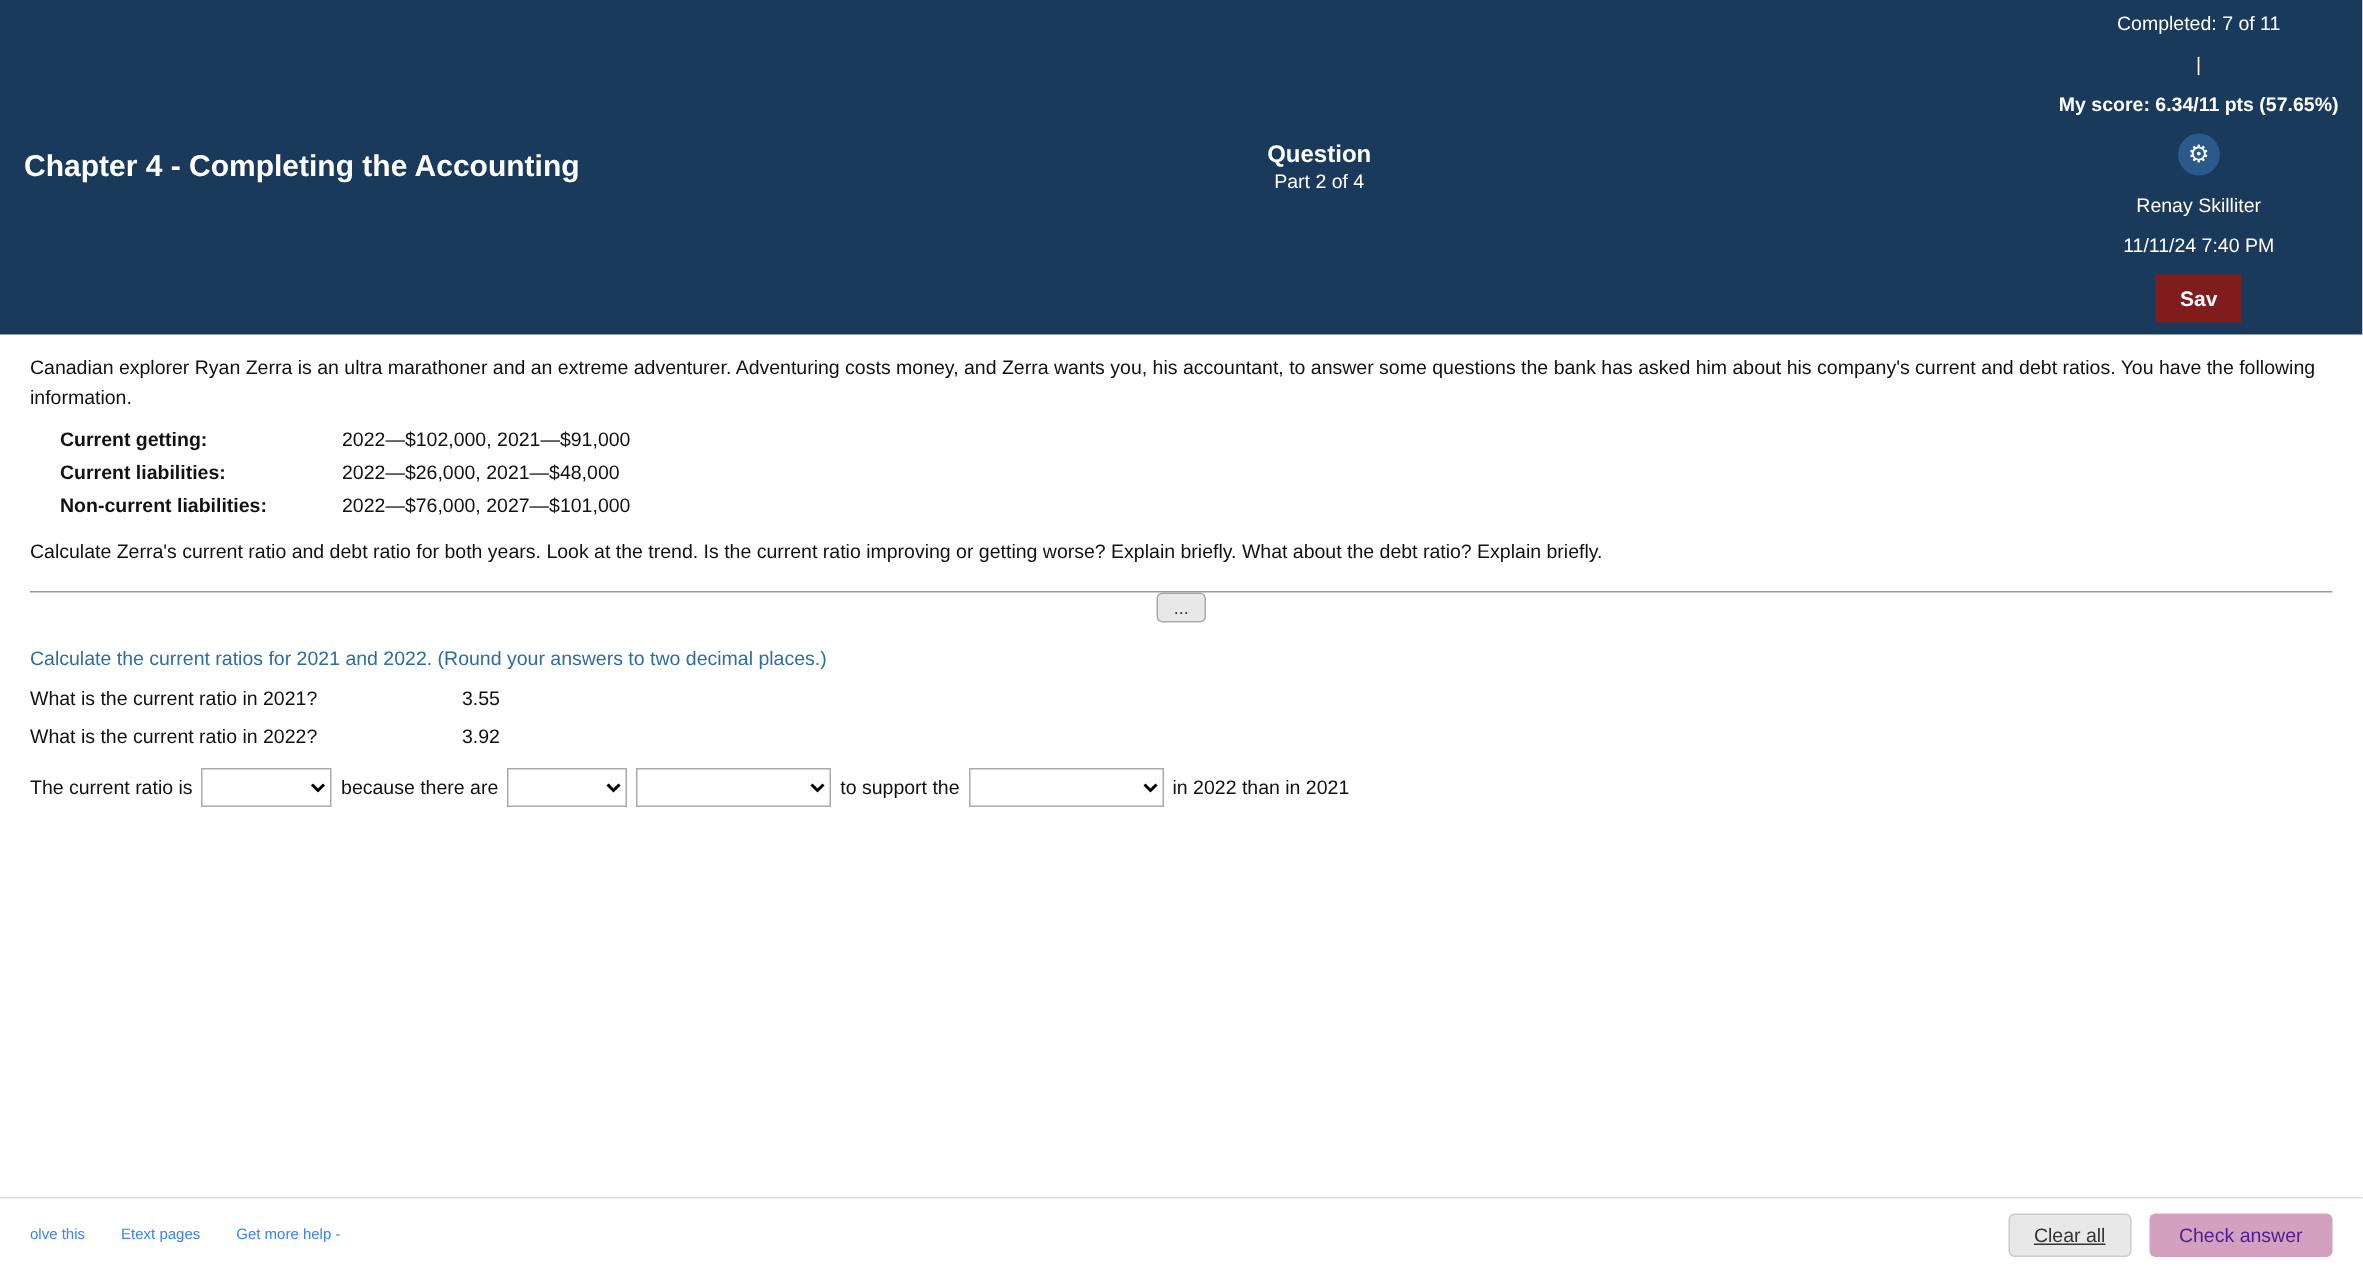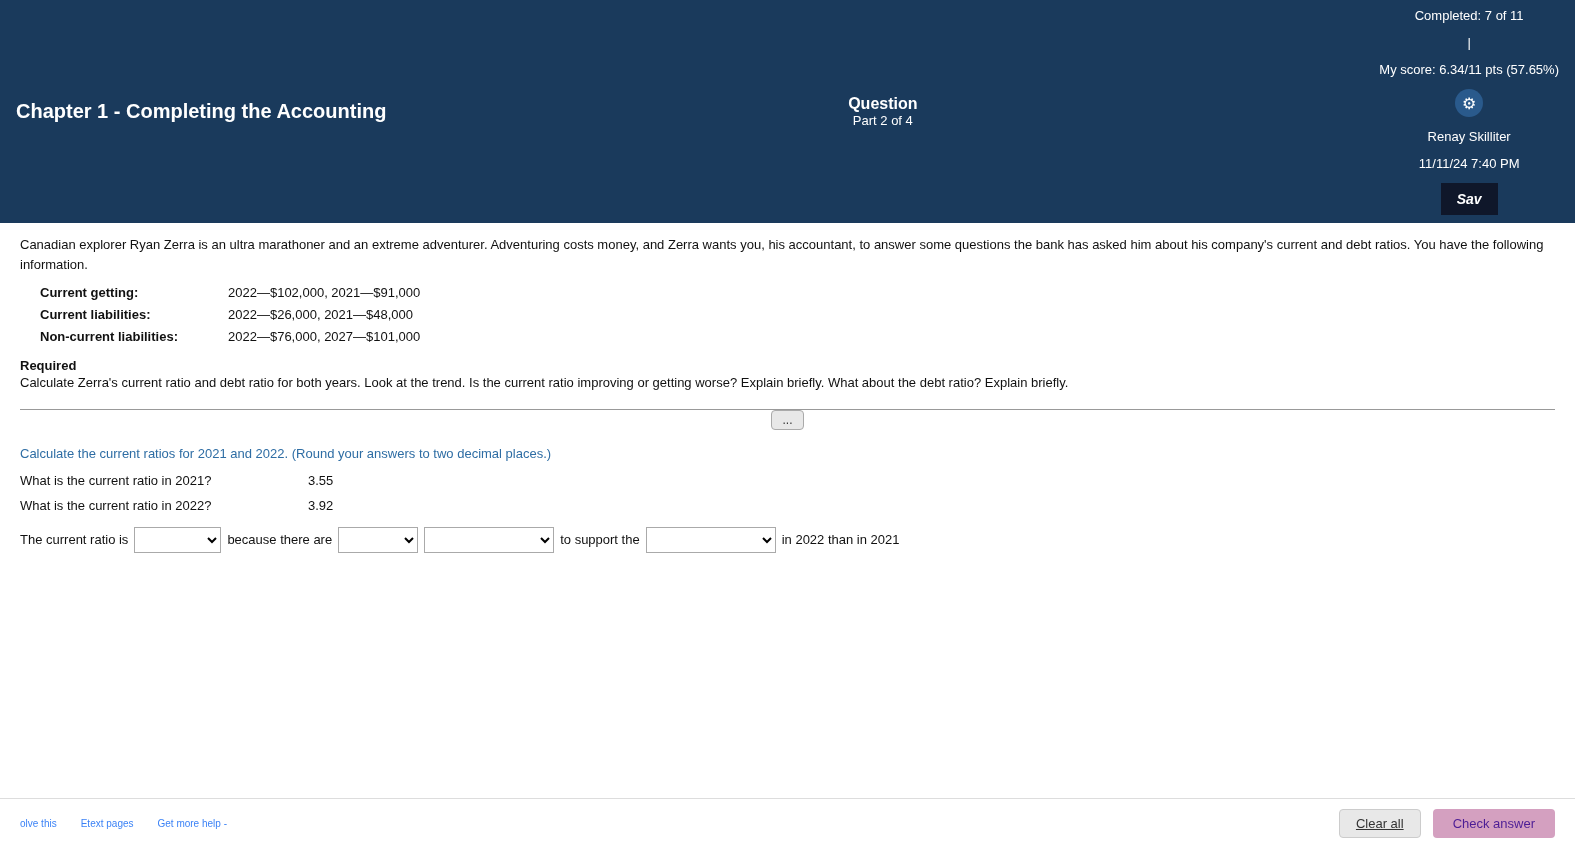--- a/index.html
+++ b/index.html
@@ -38,33 +38,32 @@
       font-size: 13px;
     }
     .header-right {
       display: flex;
       align-items: center;
       gap: 12px;
       font-size: 13px;
       flex-direction: column;
     }
     .score-bold {
-      font-weight: normal;
+      font-weight: bold;
     }
     .save-btn {
-      background: #0f172a;
+      background: #7f1d1d;
       color: #fff;
       border: none;
       padding: 8px 16px;
       font-size: 14px;
       font-weight: bold;
       cursor: pointer;
       border-radius: 0;
       min-width: 50px;
-      font-style: italic;
     }
     .gear-icon-circle {
       width: 28px;
       height: 28px;
       border-radius: 50%;
       background: #2a5a8c;
       display: flex; align-items: center; justify-content: center;
       color: #fff;
       font-size: 16px;
       cursor: pointer;
@@ -230,21 +229,21 @@
     }
 
     .cursor-arrow {
       position: relative;
     }
   </style>
 </head>
 <body>
 
 <div class="header">
-  <div class="header-title">Chapter 1 - Completing the Accounting</div>
+  <div class="header-title">Chapter 4 - Completing the Accounting</div>
   <div class="header-center">
     <div class="question-label">Question</div>
     <div class="part-label">Part 2 of 4</div>
   </div>
   <div class="header-right">
     <span>Completed: 7 of 11</span>
     <span>|</span>
     <span class="score-bold">My score: 6.34/11 pts (57.65%)</span>
     <div class="gear-icon-circle">⚙</div>
     <span>Renay Skilliter</span>
@@ -266,21 +265,20 @@
       <span class="label-col">Current liabilities:</span>
       <span class="value-col">2022—$26,000, 2021—$48,000</span>
     </div>
     <div class="row">
       <span class="label-col">Non-current liabilities:</span>
       <span class="value-col">2022—$76,000, 2027—$101,000</span>
     </div>
   </div>
 
   <div class="required-section">
-    <div class="required-label">Required</div>
     <div class="calc-instruction">Calculate Zerra's current ratio and debt ratio for both years. Look at the trend. Is the current ratio improving or getting worse? Explain briefly. What about the debt ratio? Explain briefly.</div>
   </div>
 
   <div style="position:relative; margin: 16px 0;">
     <hr class="divider">
     <div style="display:flex; justify-content:center; margin-top:-12px;">
       <button class="ellipsis-btn">...</button>
     </div>
   </div>
 

